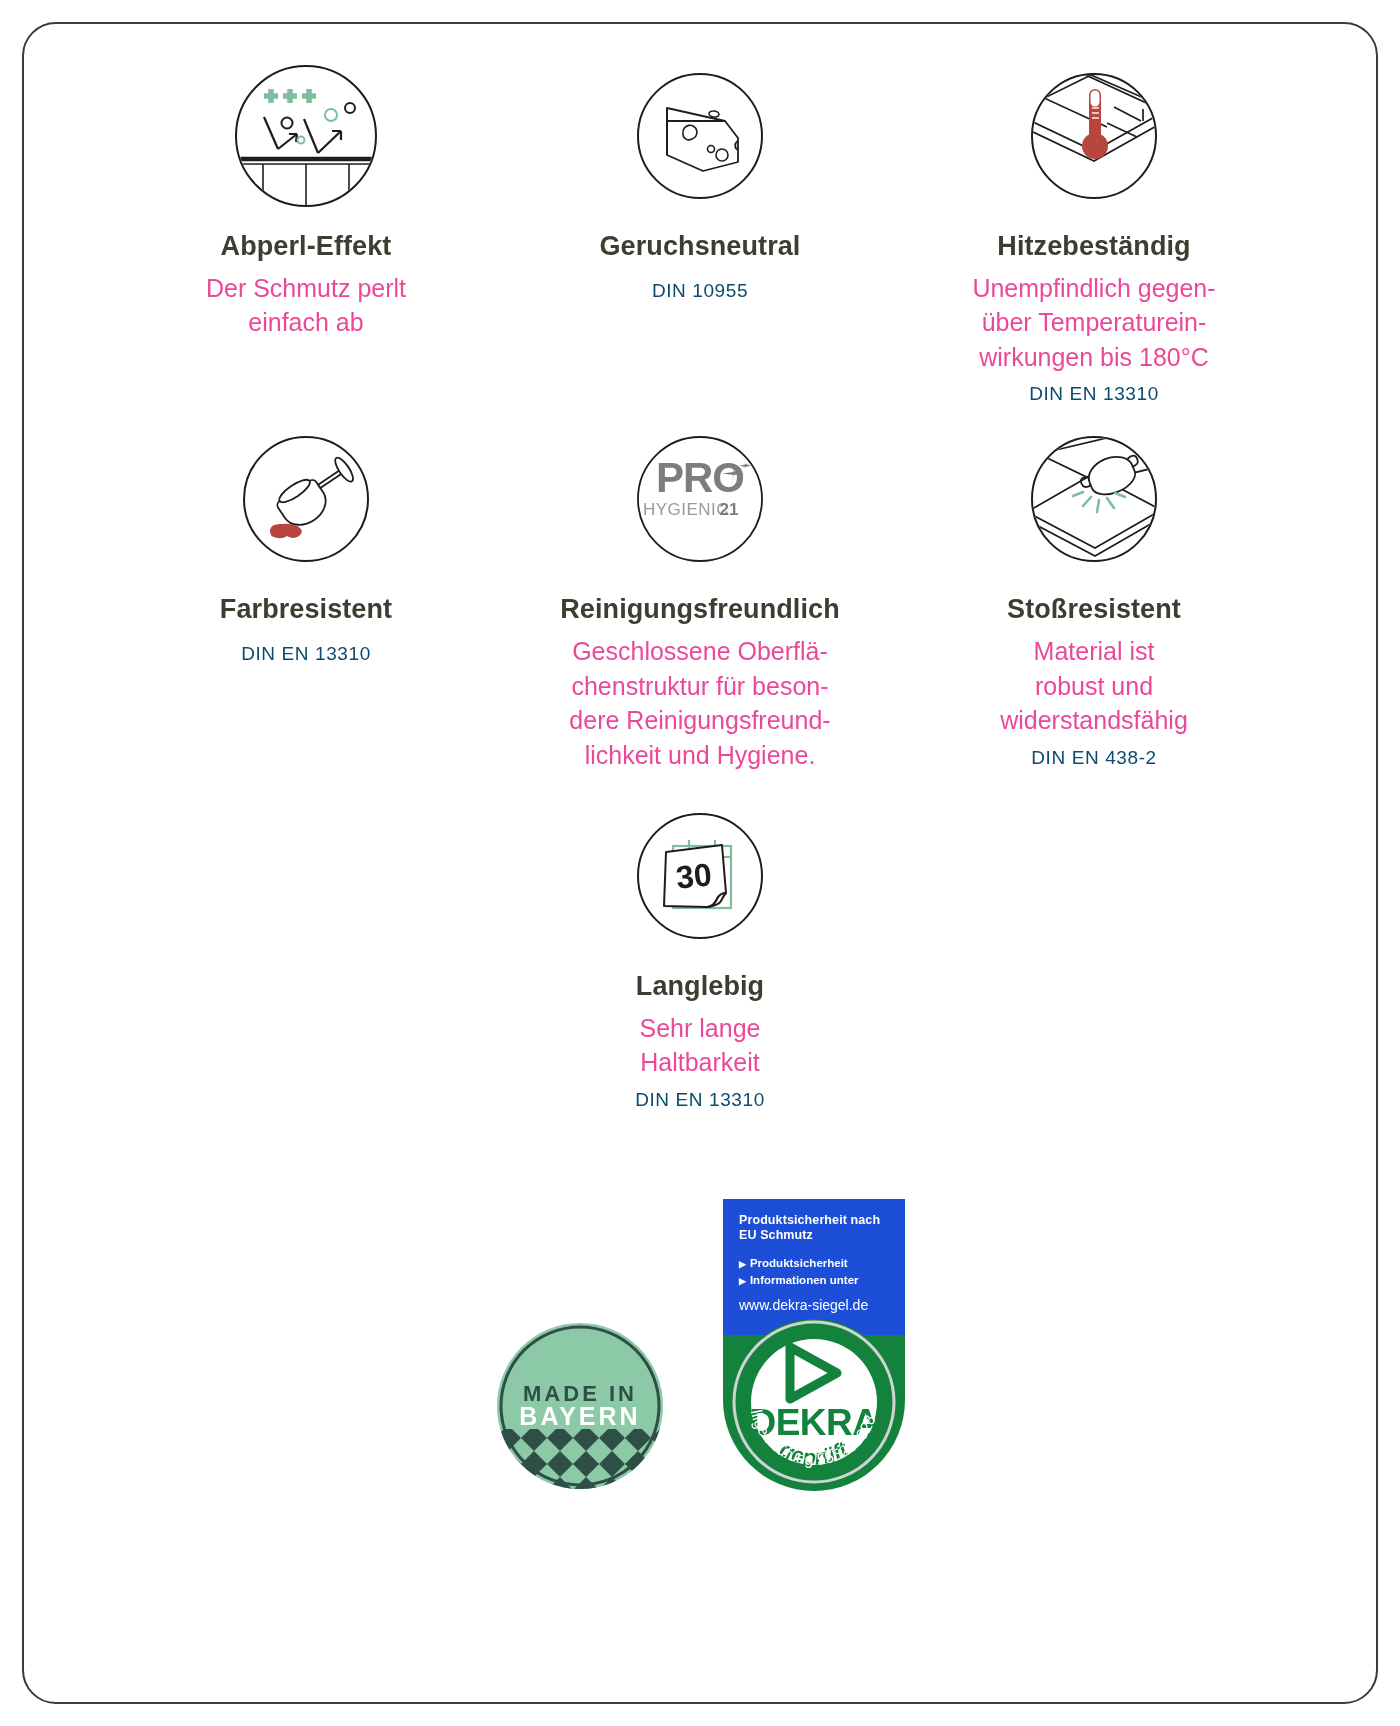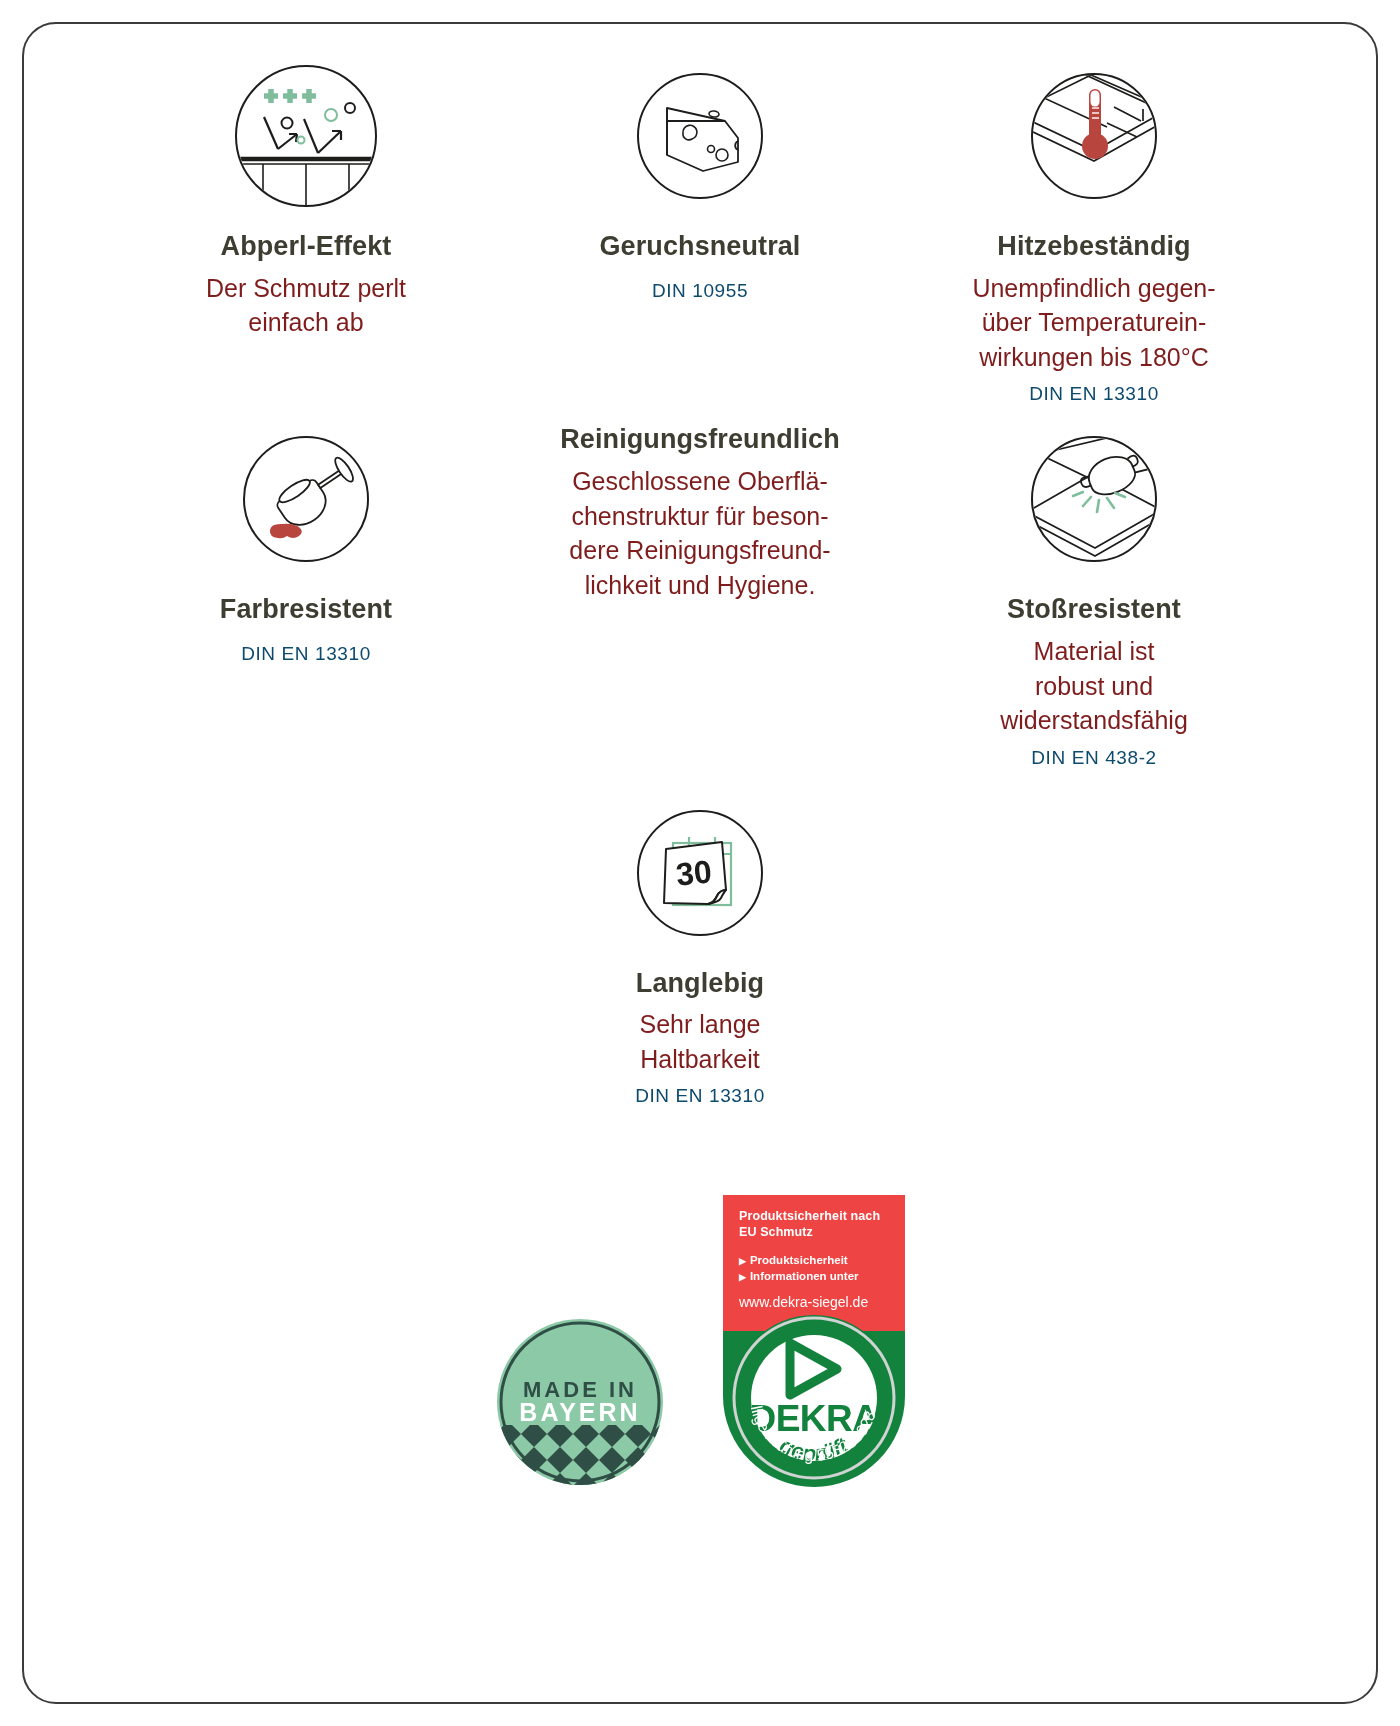--- a/index.html
+++ b/index.html
@@ -64,21 +64,21 @@
     font-size: 27px;
     font-weight: bold;
     color: #3e3d32;
     letter-spacing: 0.1px;
     margin-bottom: 7px;
     line-height: 1.25;
   }
   .cap-desc {
     font-size: 25px;
     font-weight: 300;
-    color: #7f1d1d;
+    color: #ec4899;
     line-height: 1.38;
     max-width: 340px;
   }
   .cap-norm {
     font-size: 19px;
     font-weight: 300;
     color: #0c4a6e;
     margin-top: 9px;
     letter-spacing: 0.6px;
   }
@@ -100,21 +100,21 @@
   }
   
   .dekra {
     width: 182px; height: 292px;
     position: relative;
   }
   .dekra-top {
     position: absolute;
     left: 0; top: 0;
     width: 182px; height: 136px;
-    background: #ef4444;
+    background: #1d4ed8;
     color: #ffffff;
     padding: 14px 14px 0 16px;
   }
   .dekra-l1 {
     font-size: 12.5px;
     font-weight: bold;
     line-height: 1.25;
     letter-spacing: 0.1px;
   }
   .dekra-bullets {
@@ -265,20 +265,33 @@
               <ellipse cx="123" cy="72" rx="5" ry="14" fill="#ffffff" stroke="#1d1d1b" stroke-width="1.8"></ellipse>
             </g>
             <path d="M52 100 q-12 -1 -13 6 q-1 7 8 8 q5 1 9 -2 q6 4 12 0 q5 -4 1 -8 q-6 -5 -17 -4 Z" fill="#b9453f"></path>
           </svg>
         </div>
         <div class="cap-title">Farbresistent</div>
         <div class="cap-norm">DIN EN 13310</div>
       </div>
 
       <div class="cell">
+        <div class="icon-wrap">
+          <svg width="150" height="150" viewBox="0 0 150 150">
+            <circle cx="75" cy="75" r="62" fill="none" stroke="#1d1d1b" stroke-width="1.8"></circle>
+            <g fill="#7d7d7d">
+              <polygon points="106,36 108.6,47 111,36.5 108.6,47 119,49.5 108.6,51 111,62 108.6,51.5 106,62 108.4,51 97,49.5 108.4,48"></polygon>
+              <polygon points="119,34 120.3,40 121.5,34.4 120.3,40 126,41.5 120.3,43 121.5,48.6 120.3,43 119,48.6 120.2,43 114.5,41.5 120.2,40.6"></polygon>
+              <polygon points="97,58 97.9,62.2 98.8,58.2 97.9,62.2 102,63.2 97.9,64.2 98.8,68.2 97.9,64.2 97,68.2 97.8,64.2 93.8,63.2 97.8,62.6"></polygon>
+            </g>
+            <text x="75" y="68" text-anchor="middle" font-family="'Liberation Sans', sans-serif" font-size="42" font-weight="bold" fill="#7d7d7d" letter-spacing="-1">PRO</text>
+            <text x="61" y="91" text-anchor="middle" font-family="'Liberation Sans', sans-serif" font-size="17" fill="#9a9a9a" letter-spacing="0.5">HYGIENIC</text>
+            <text x="104" y="91" text-anchor="middle" font-family="'Liberation Sans', sans-serif" font-size="17" font-weight="bold" fill="#7d7d7d">21</text>
+          </svg>
+        </div>
         <div class="cap-title">Reinigungsfreundlich</div>
         <div class="cap-desc">
           <div>Geschlossene Oberflä-</div>
           <div>chenstruktur für beson-</div>
           <div>dere Reinigungsfreund-</div>
           <div>lichkeit und Hygiene.</div>
         </div>
       </div>
 
       <div class="cell">

